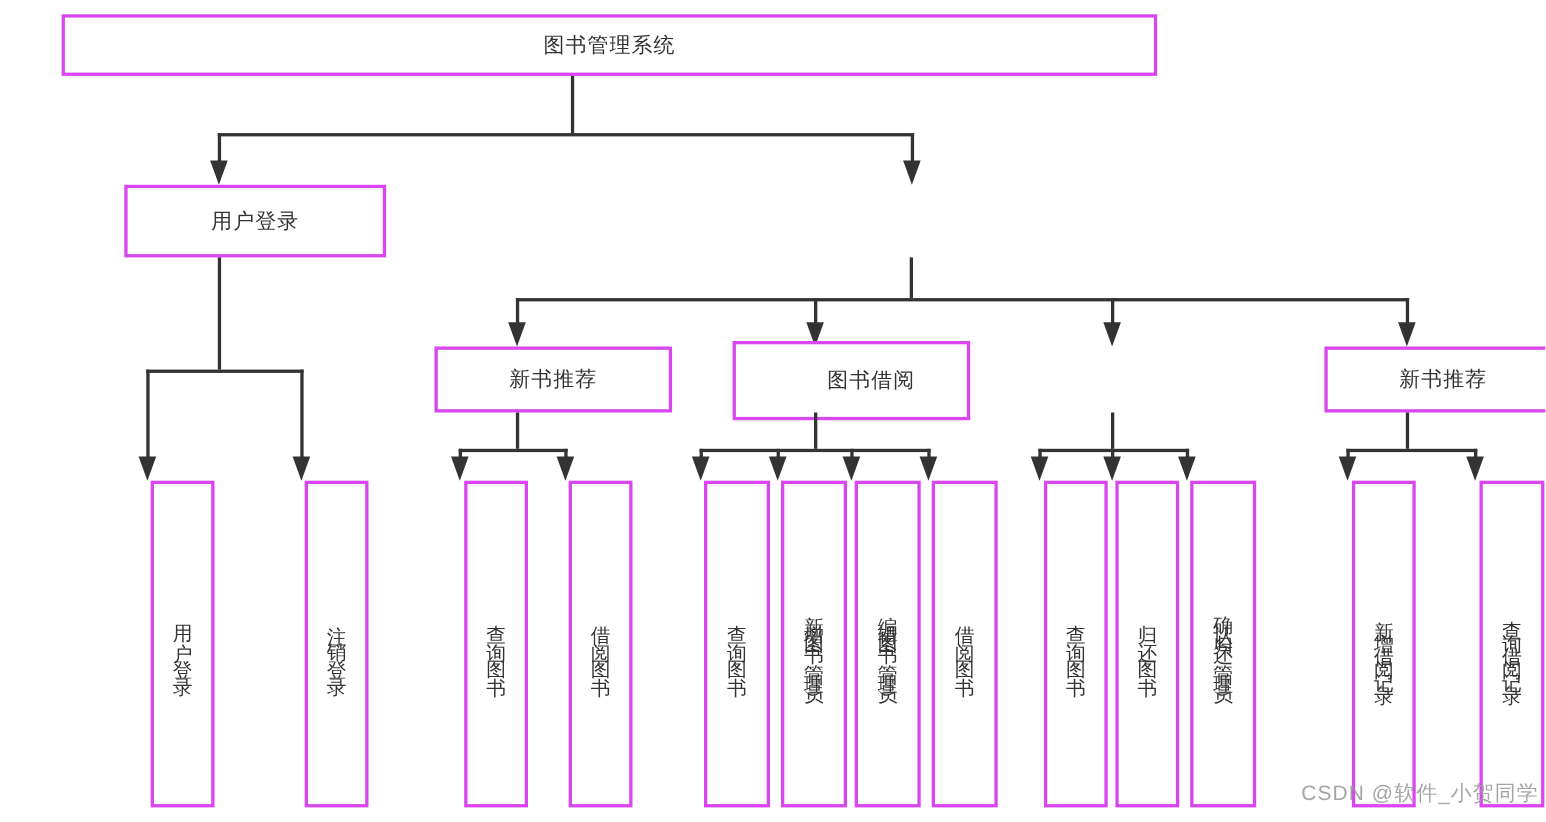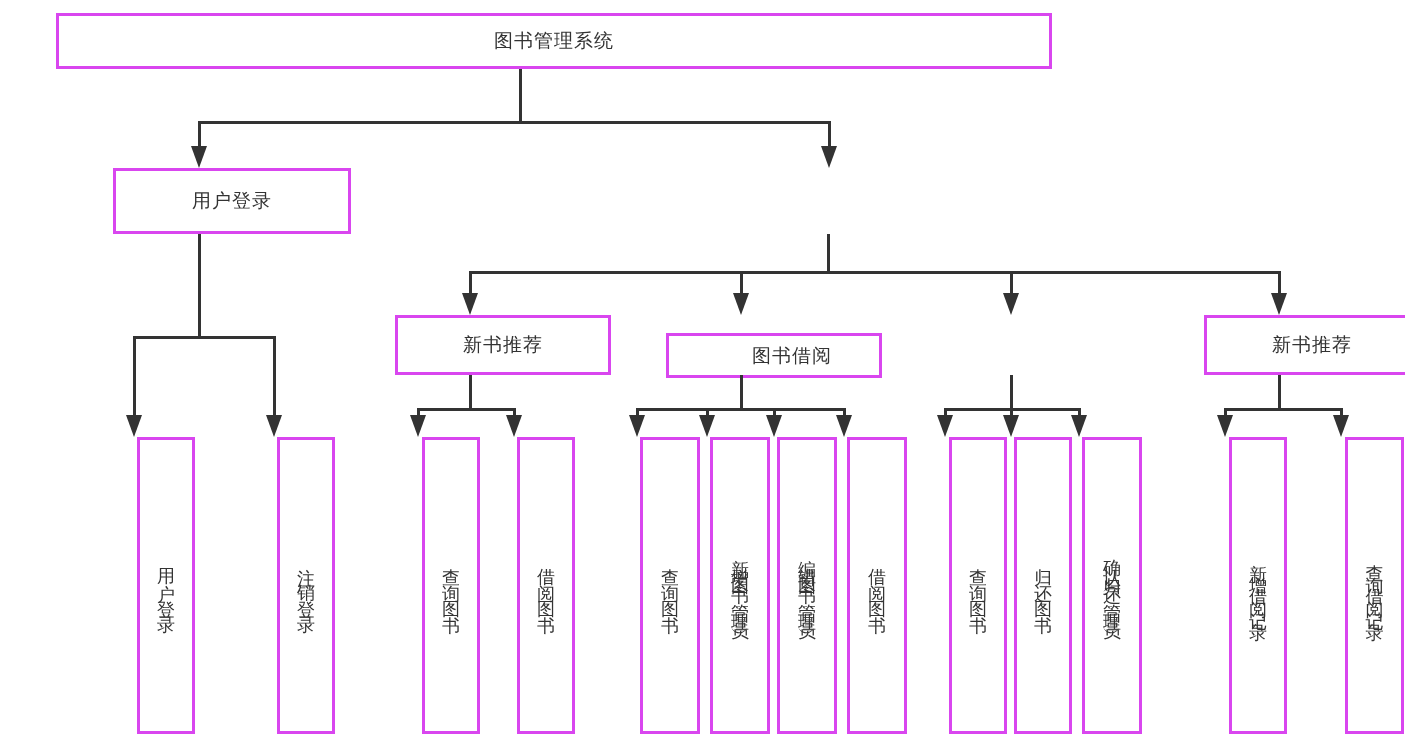--- a/index.html
+++ b/index.html
@@ -82,21 +82,21 @@
   <div class="vline" style="left:469px;top:271px;height:24px;"></div>
   <div class="ahead" style="left:462px;top:293px;"></div>
   <div class="vline" style="left:740px;top:271px;height:24px;"></div>
   <div class="ahead" style="left:733px;top:293px;"></div>
   <div class="vline" style="left:1010px;top:271px;height:24px;"></div>
   <div class="ahead" style="left:1003px;top:293px;"></div>
   <div class="vline" style="left:1278px;top:271px;height:24px;"></div>
   <div class="ahead" style="left:1271px;top:293px;"></div>
 
   <div class="node" style="left:363px;top:315px;width:216px;height:60px;">新书推荐</div>
-  <div class="node" style="left:634px;top:333px;width:216px;height:45px;padding-left:36px;">图书借阅</div>
+  <div class="node" style="left:634px;top:310px;width:216px;height:72px;padding-left:36px;">图书借阅</div>
   <div class="node" style="left:1172px;top:315px;width:216px;height:60px;">新书推荐</div>
 
   <div class="vline" style="left:469px;top:375px;height:33px;"></div>
   <div class="hline" style="left:417px;top:408px;width:99px;"></div>
   <div class="vline" style="left:417px;top:408px;height:10px;"></div>
   <div class="ahead" style="left:410px;top:415px;"></div>
   <div class="vline" style="left:513px;top:408px;height:10px;"></div>
   <div class="ahead" style="left:506px;top:415px;"></div>
 
   <div class="vline" style="left:740px;top:375px;height:33px;"></div>
@@ -137,13 +137,14 @@
   <div class="node leaf ls-s" style="left:745px;top:437px;width:60px;height:297px;">编辑图书（管理员）</div>
   <div class="node leaf ls-l" style="left:815px;top:437px;width:60px;height:297px;">借阅图书</div>
 
   <div class="node leaf ls-l" style="left:917px;top:437px;width:58px;height:297px;">查询图书</div>
   <div class="node leaf ls-l" style="left:982px;top:437px;width:58px;height:297px;">归还图书</div>
   <div class="node leaf ls-s" style="left:1050px;top:437px;width:60px;height:297px;">确认归还（管理员）</div>
 
   <div class="node leaf ls-m" style="left:1197px;top:437px;width:58px;height:297px;">新增借阅记录</div>
   <div class="node leaf ls-m" style="left:1313px;top:437px;width:59px;height:297px;">查询借阅记录</div>
 
+  <div class="watermark">CSDN @软件_小贺同学</div>
 </div>
 
 </body></html>

